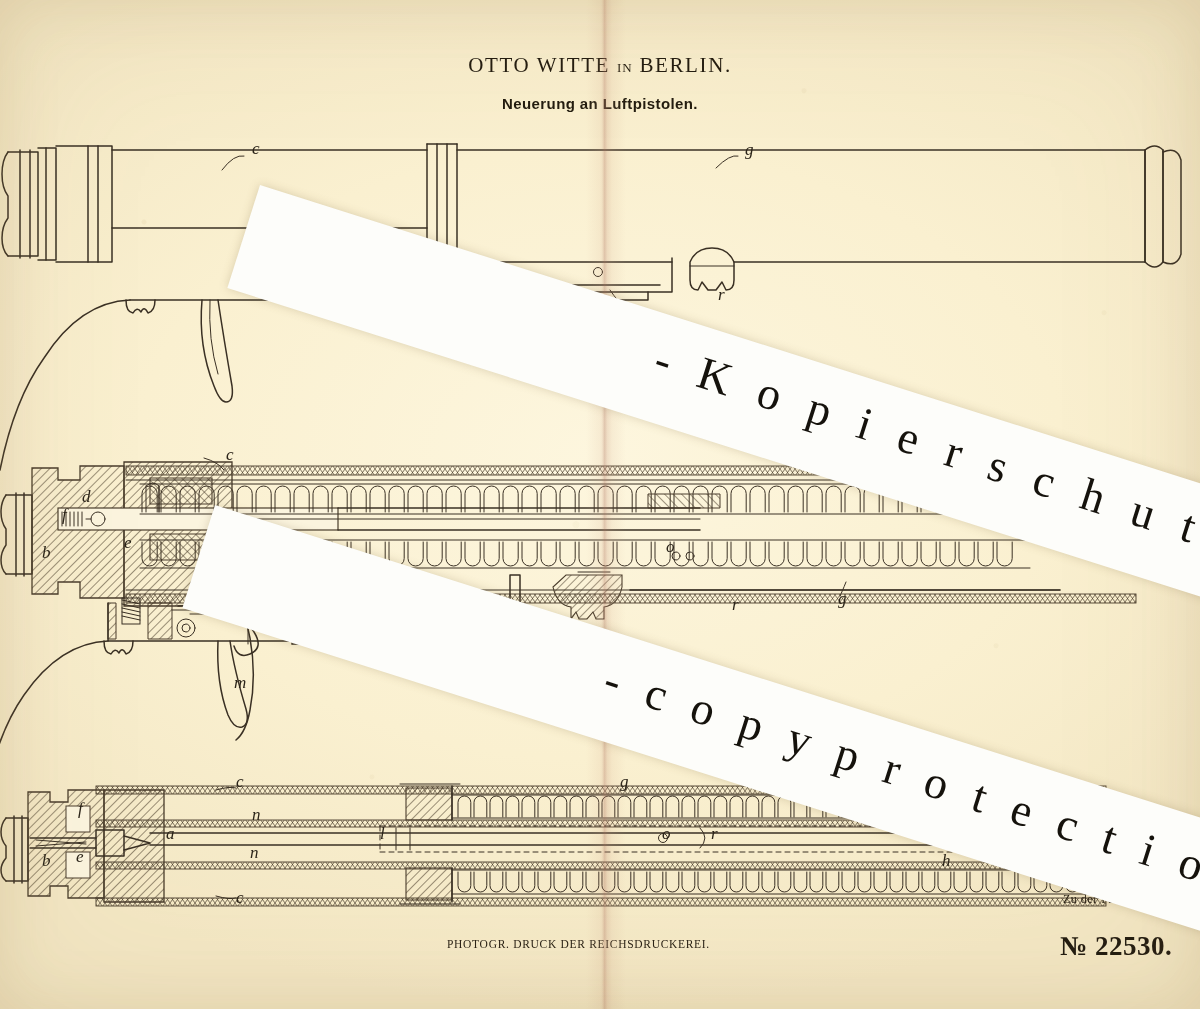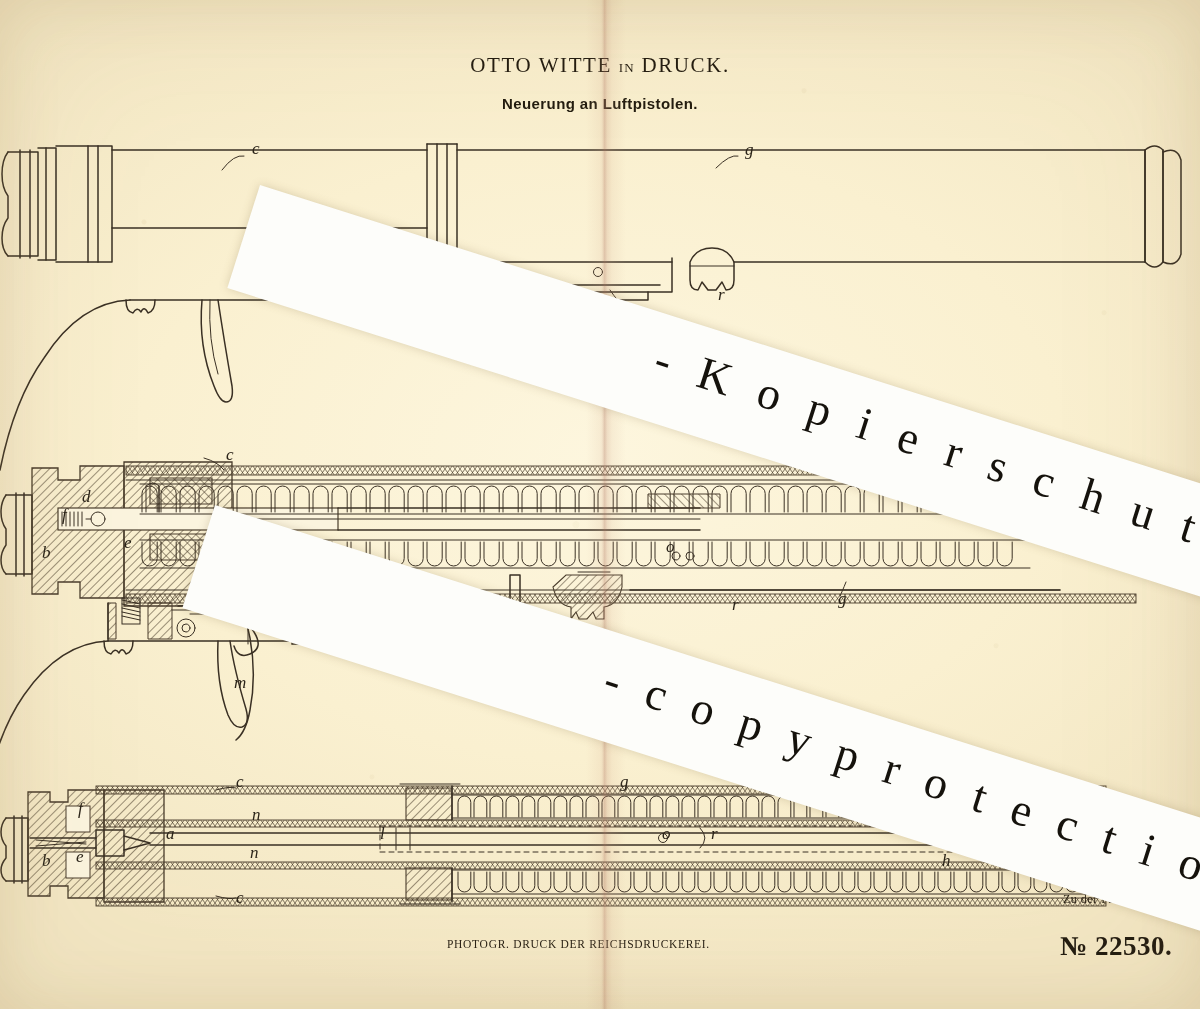--- a/index.html
+++ b/index.html
@@ -339,21 +339,21 @@
         <text class="lbl" x="942" y="866">h</text>
         <path class="ln-t" d="M216 896 q14 4 20 2"></path>
         <text class="lbl" x="236" y="903">c</text>
       </g>
     </g>
   </svg>
 
   <div class="hdr" id="title-main">
     <span>OTTO WITTE</span>
     <span class="small">IN</span>
-    <span>DRUCK.</span>
+    <span>BERLIN.</span>
   </div>
   <div class="hdr" id="title-sub">Neuerung an Luftpistolen.</div>
 
   <div id="footer-printer">PHOTOGR. DRUCK DER REICHSDRUCKEREI.</div>
   <div id="footer-patent">Zu der Paten</div>
   <div id="footer-number">№ 22530.</div>
 
   <div class="grain"></div>
   <div class="fold"></div>
   <div class="fold2"></div>

